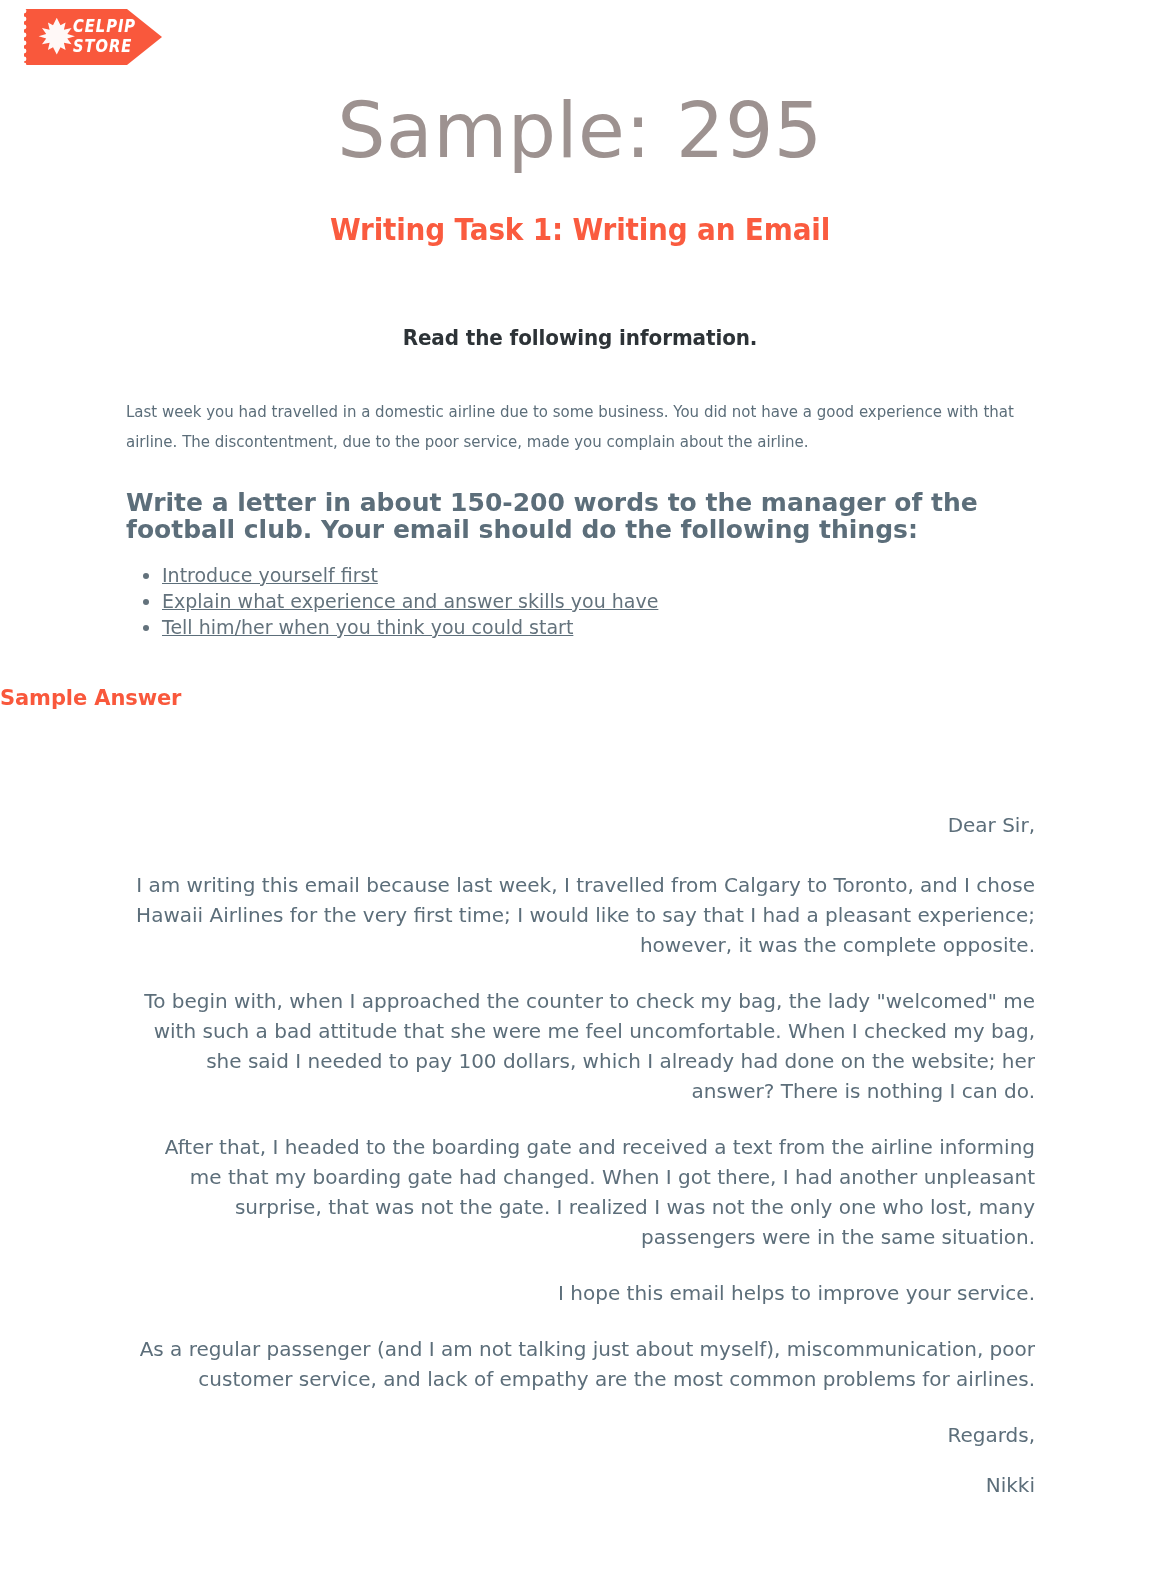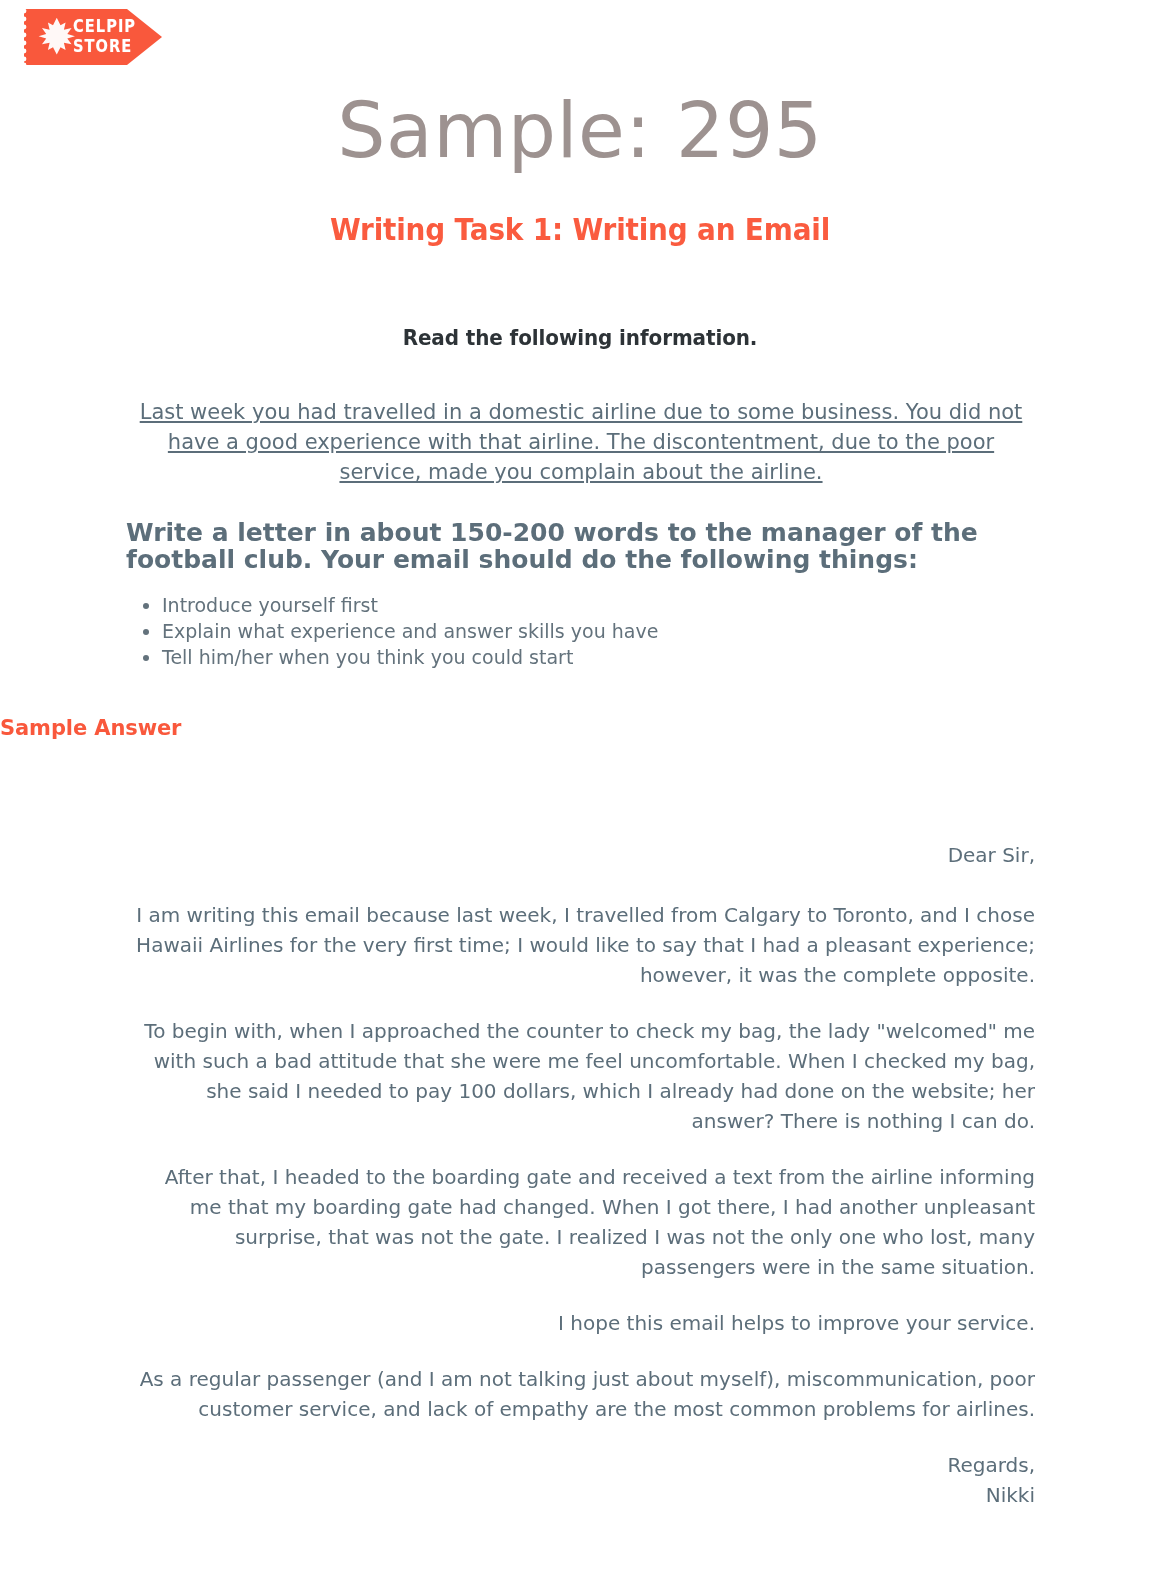--- a/index.html
+++ b/index.html
@@ -25,20 +25,21 @@
     overflow: hidden;
   }
 
   
   .logo-wrap {
     position: absolute;
     top: 9px;
     left: 17px;
     width: 148px;
     height: 56px;
+    font-style: italic;
   }
   .logo-banner {
     position: relative;
     width: 148px;
     height: 56px;
   }
   .logo-banner svg { display: block; }
   .logo-text-block {
     position: absolute;
     left: 56px;
@@ -94,25 +95,23 @@
 
   
   .content {
     width: 912px;
     margin: 0 auto;
     padding-left: 2px;
   }
   .prompt-para {
     margin: 0;
     padding-top: 45px;
-    text-align: center;
-    font-size: 21px;
+    font-size: 15px;
     line-height: 30px;
     color: #5c6e7a;
-    text-decoration: underline;
   }
 
   
   .instruction {
     margin: 0;
     padding-top: 32px;
     text-align: left;
     font-weight: bold;
     font-size: 25px;
     line-height: 27px;
@@ -129,20 +128,21 @@
   ul.req-list li {
     font-size: 18.5px;
     line-height: 26px;
     color: #5c6e7a;
   }
   ul.req-list.bold li {
     font-weight: bold;
   }
   ul.req-list.secondary {
     padding-top: 19px;
+    text-decoration: underline;
   }
   ul.req-list.secondary li {
     font-weight: normal;
     font-size: 19px;
     line-height: 26px;
     color: #63727c;
   }
 
   
   .sample-answer-heading {
@@ -170,21 +170,21 @@
     line-height: 30px;
     color: #5c6e7a;
     text-align: right;
   }
   .answer-body p.salutation {
     margin-bottom: 30px;
   }
   .answer-body p.signoff {
     margin-bottom: 0;
   }
-  .answer-body p.signoff .line { display: block; }
+  .answer-body p.signoff .line { display: block; margin-top: 20px; }
 </style>
 </head>
 <body>
 
 <div class="page">
 
   <div class="logo-wrap">
     <div class="logo-banner">
       <svg width="148" height="56" viewBox="0 0 148 56" xmlns="http://www.w3.org/2000/svg" aria-hidden="true">
         <defs>

